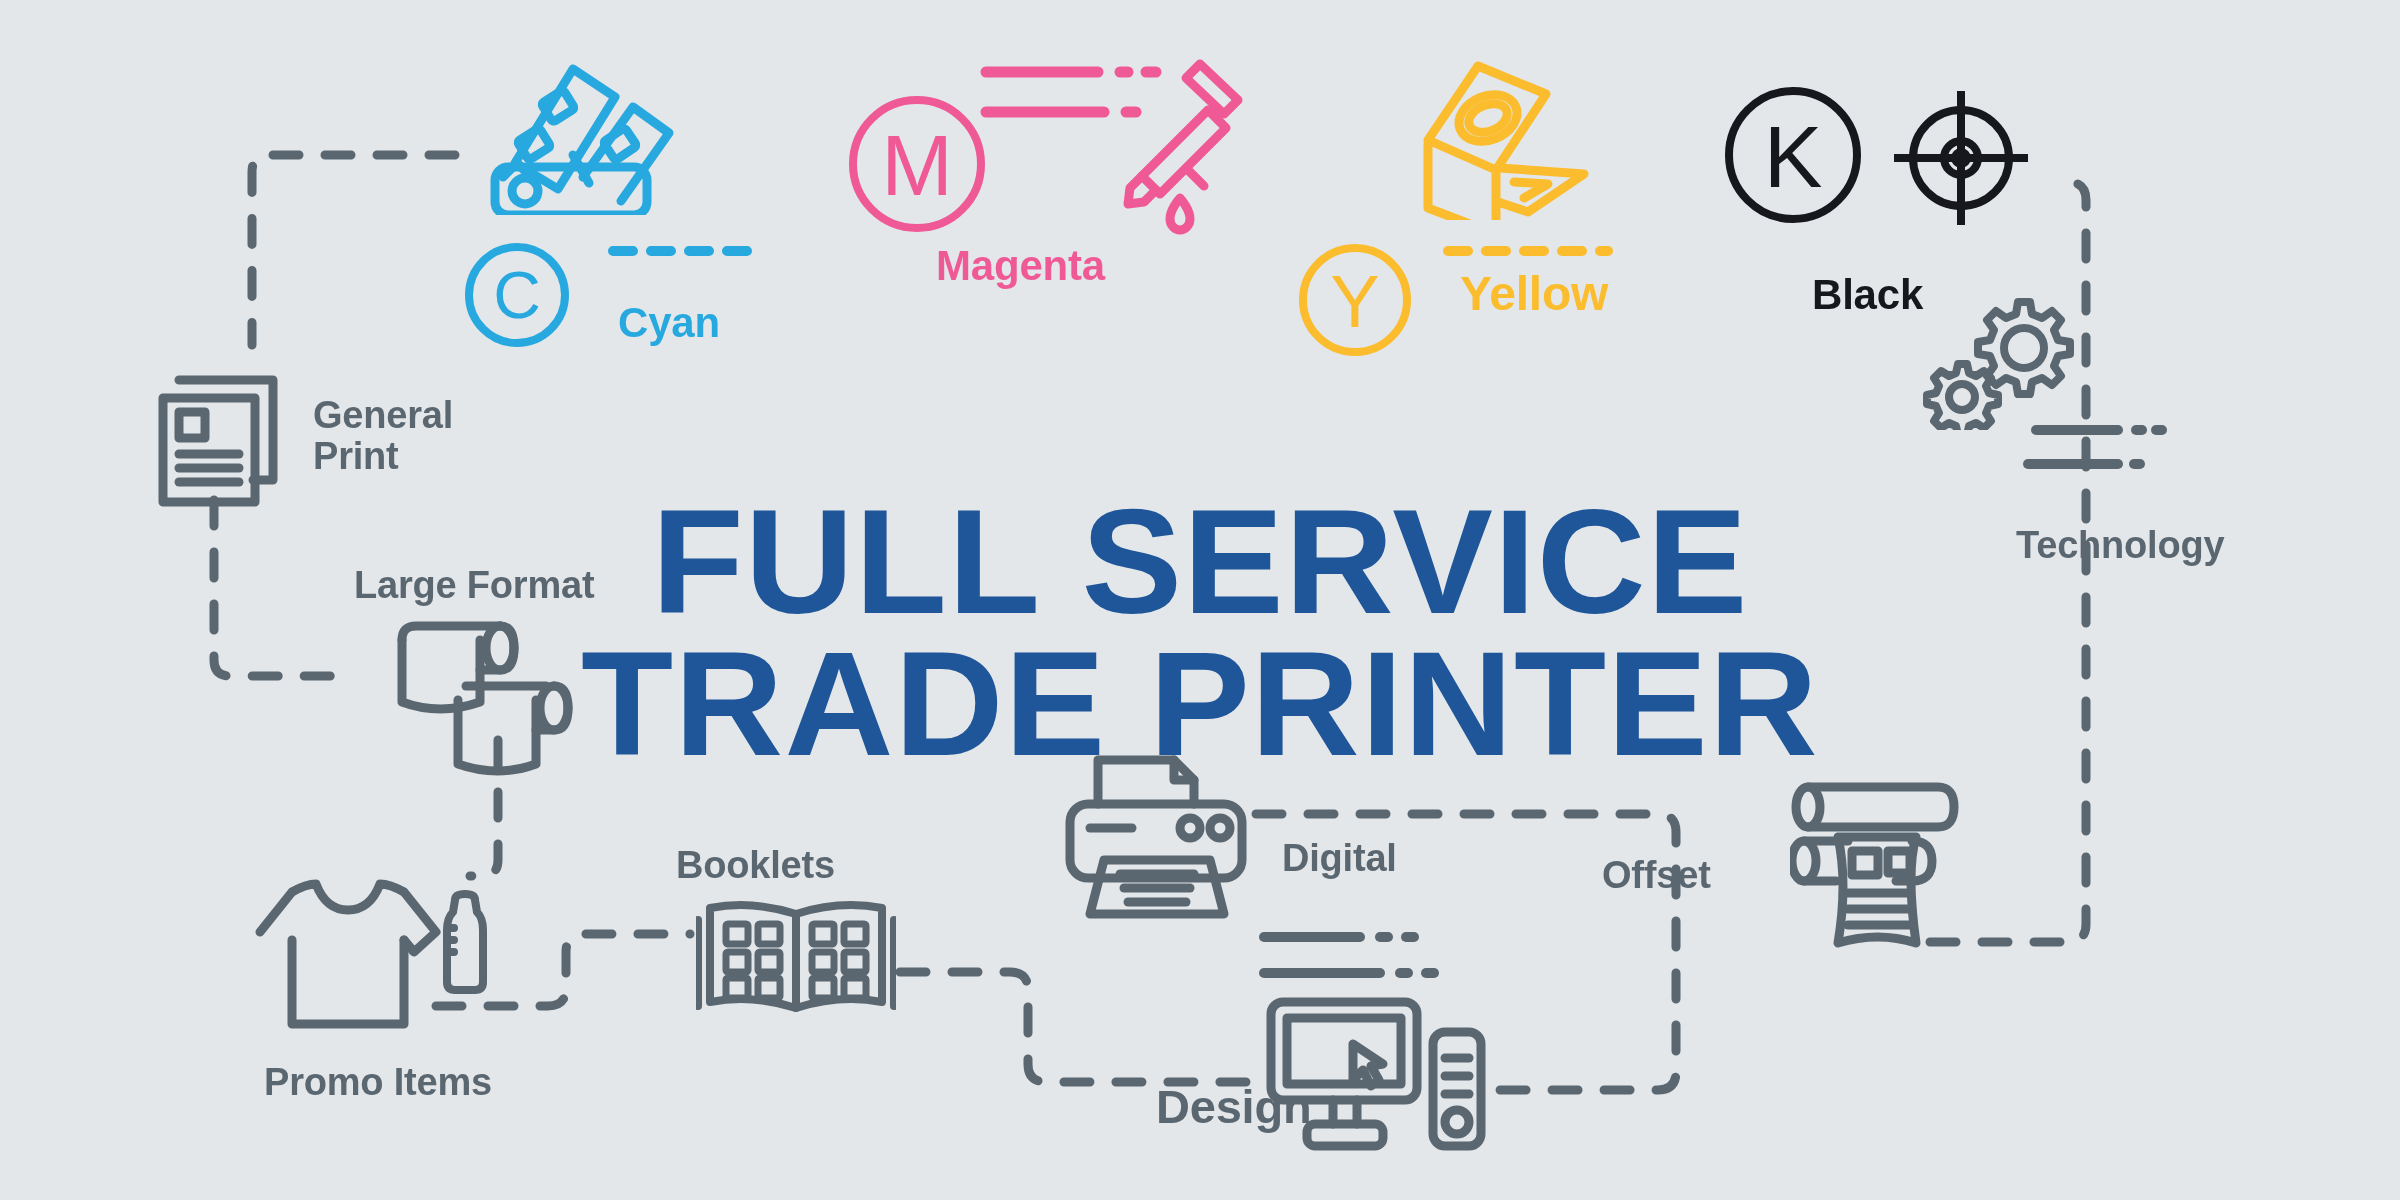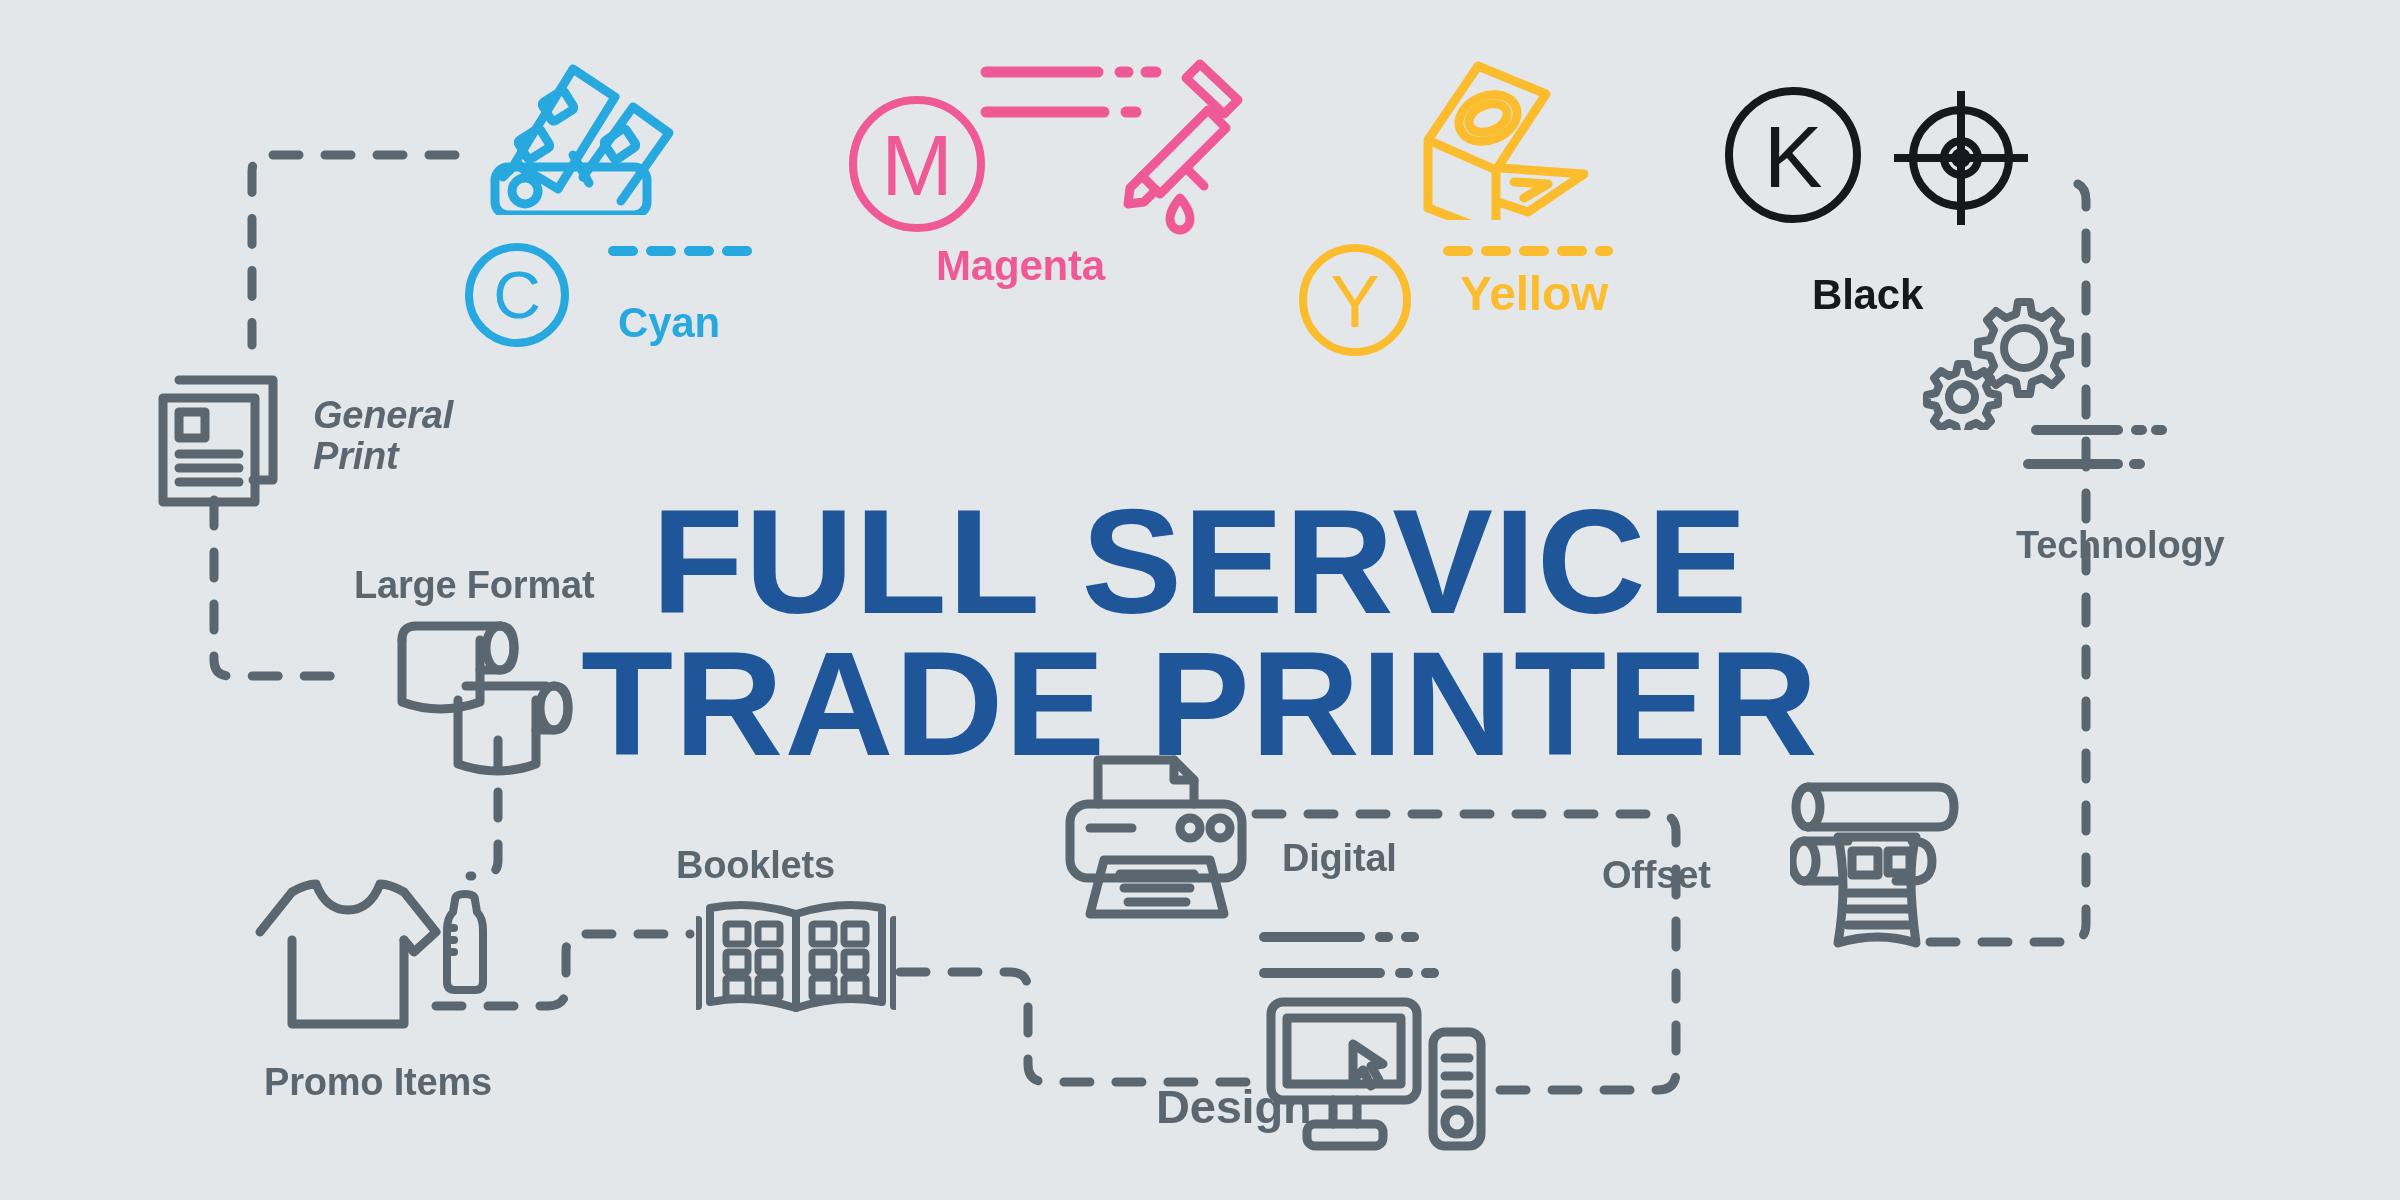--- a/index.html
+++ b/index.html
@@ -169,21 +169,21 @@
       <g fill="none" stroke="#5b6770" stroke-width="9" stroke-linejoin="round" stroke-linecap="round">
         <path d="M24 30 L118 30 L118 130 L98 130"></path>
         <rect x="8" y="48" width="92" height="104"></rect>
         <rect x="24" y="62" width="26" height="26"></rect>
         <line x1="24" y1="104" x2="84" y2="104"></line>
         <line x1="24" y1="118" x2="84" y2="118"></line>
         <line x1="24" y1="132" x2="84" y2="132"></line>
       </g>
     </svg>
   </div>
-  <div class="lbl lbl-gray" style="left:313px;top:395px;font-size:38px;font-style:italic;">General
+  <div class="lbl lbl-gray" style="left:313px;top:395px;font-size:38px;">General
 Print</div>
 
   <div class="lbl lbl-gray" style="left:354px;top:565px;font-size:38px;">Large Format</div>
   <div class="node" style="left:388px;top:618px;">
     <svg width="200" height="160" viewBox="0 0 200 160">
       <g fill="none" stroke="#5b6770" stroke-width="9" stroke-linejoin="round" stroke-linecap="round">
         <path d="M14 22 Q14 8 28 8 L112 8"></path>
         <path d="M14 22 L14 84 Q52 98 92 84 L92 22"></path>
         <ellipse cx="112" cy="30" rx="14" ry="22"></ellipse>
         <path d="M112 8 Q126 8 126 30 Q126 52 112 52 L92 52"></path>

